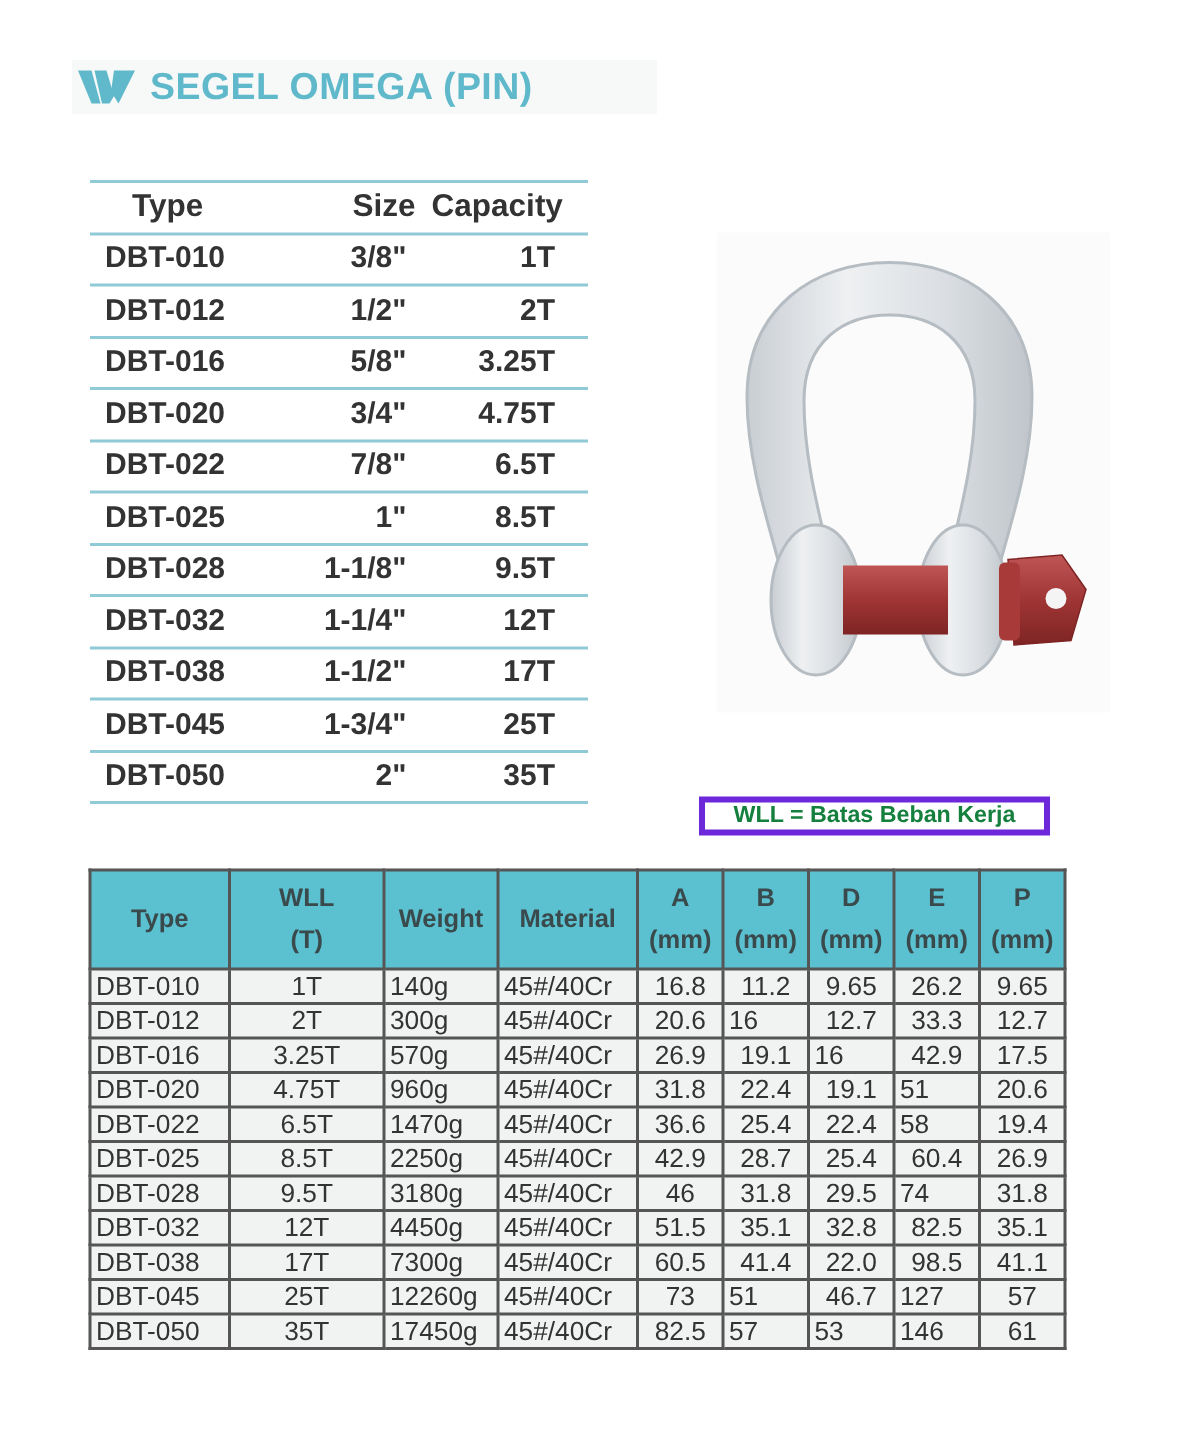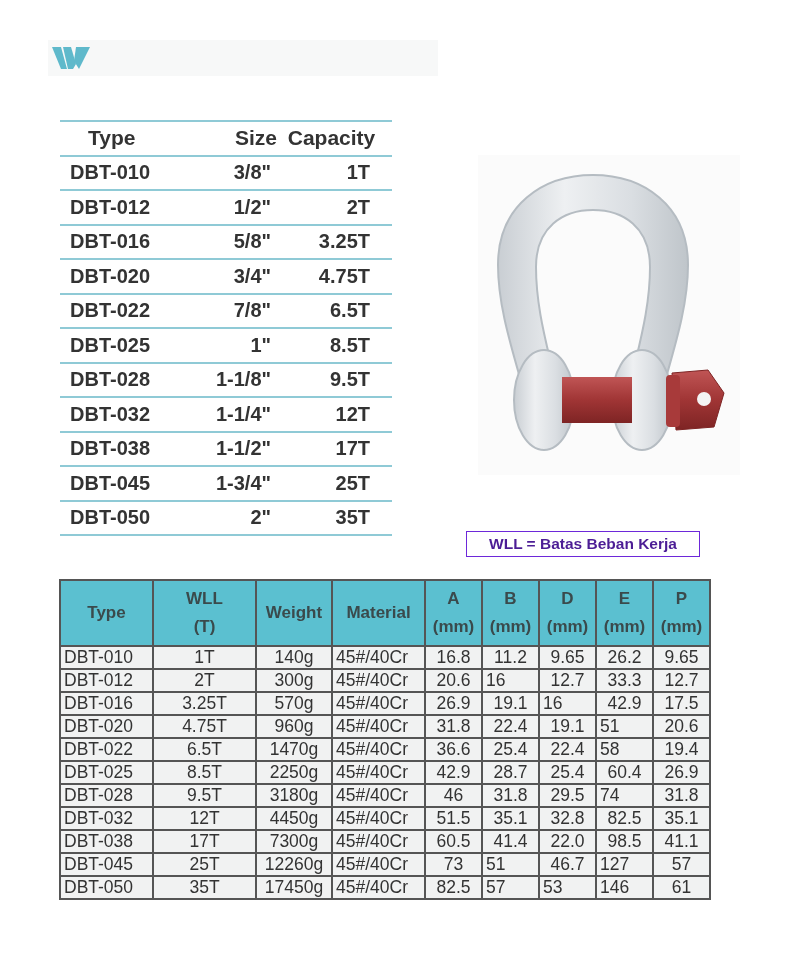--- a/index.html
+++ b/index.html
@@ -40,23 +40,23 @@
   .srow.head .c3 { text-align: center; padding-right: 6px; }
 
   
   .product {
     position: absolute; left: 478px; top: 155px; width: 262px; height: 320px;
     background: #fbfbfb;
   }
 
   .note {
     position: absolute; left: 466px; top: 531px; width: 234px; height: 26px;
-    border: 1px solid #6d28d9; box-sizing: border-box;
+    border: 4px solid #6d28d9; box-sizing: border-box;
     display: flex; align-items: center; justify-content: center;
-    font-weight: bold; font-size: 15.5px; color: #4c1d95;
+    font-weight: bold; font-size: 15.5px; color: #15803d;
   }
 
   
   .spec {
     position: absolute; left: 59px; top: 579px;
     border-collapse: collapse;
     font-size: 17.5px;
     color: #333;
   }
   .spec th {
@@ -70,33 +70,34 @@
     line-height: 28px;
   }
   .spec td {
     border: 2px solid #555;
     background: #f1f2f2;
     height: 21px;
     padding: 0 3px;
     line-height: 21px;
     white-space: nowrap;
   }
-  .spec td.r { text-align: center; margin-left: 29px; }
+  .spec td.r { text-align: left; margin-left: 29px; }
   .spec td.c { text-align: center; }
   .spec td.l { text-align: left; }
 </style>
 </head>
 <body>
 
 <div class="title">
   <svg class="logo" viewBox="0 0 40 24">
     <polygon points="0,1 9,1 15,23 9,23" fill="#5fb9cb"></polygon>
     <polygon points="11,1 19,1 24,18 21,23 16,23" fill="#5fb9cb"></polygon>
     <polygon points="24,1 38,1 27,23 22,15" fill="#5fb9cb"></polygon>
   </svg>
+  <span class="text">SEGEL OMEGA (PIN)</span>
 </div>
 
 <div class="summary">
   <div class="srow head">
     <div class="c1">Type</div>
     <div class="c2">Size</div>
     <div class="c3">Capacity</div>
   </div>
   <div id="summary-body">
       <div class="srow">

